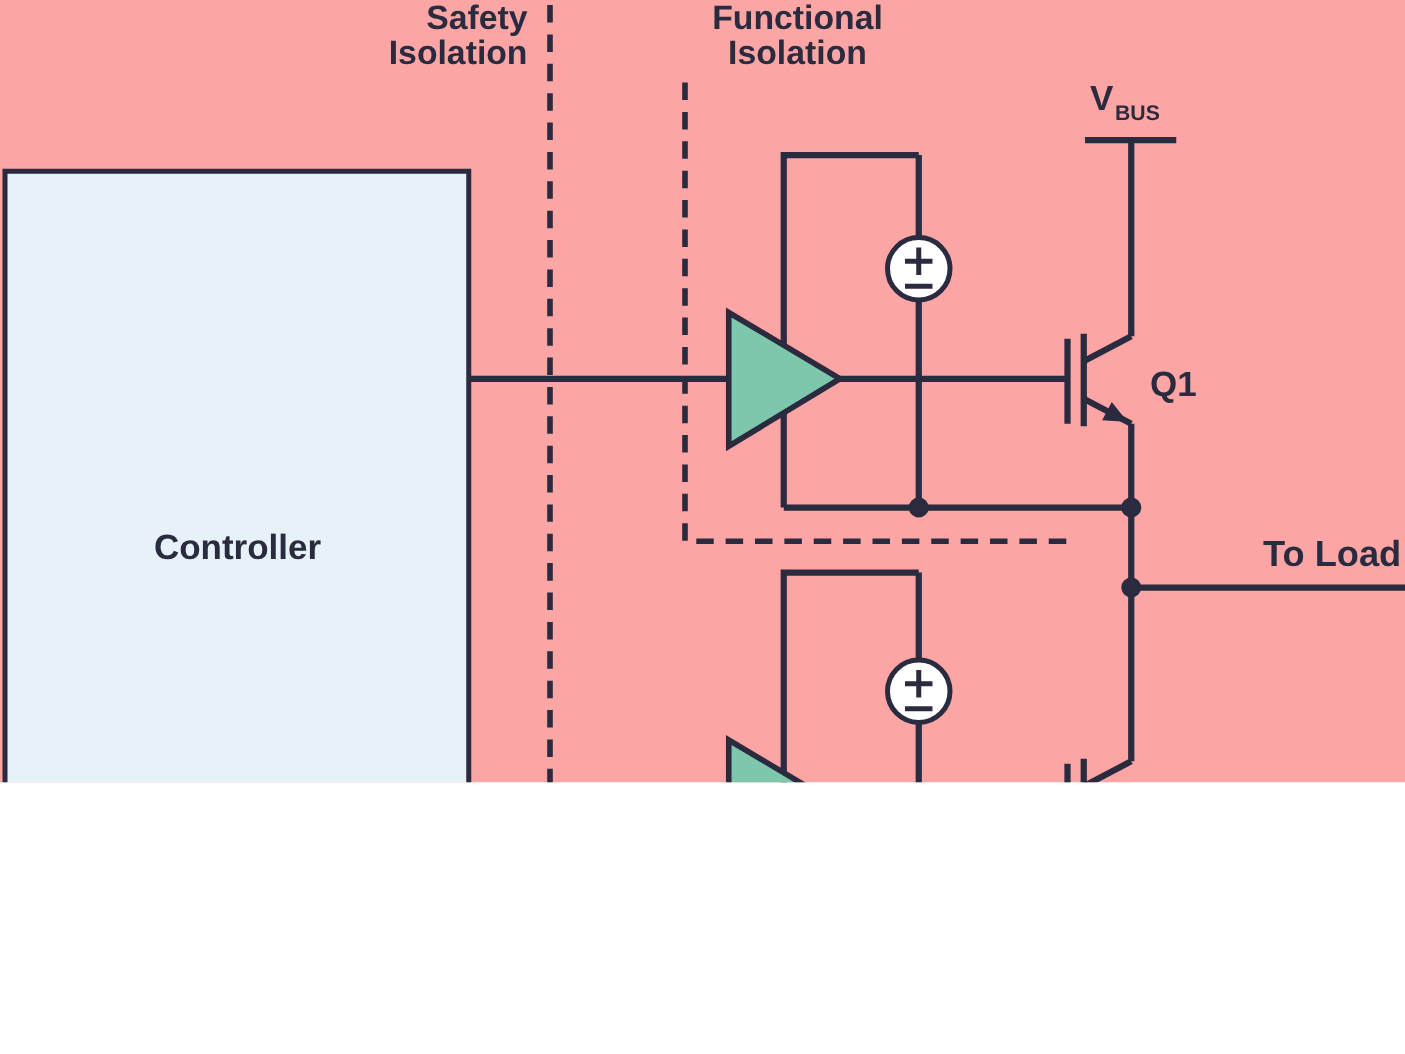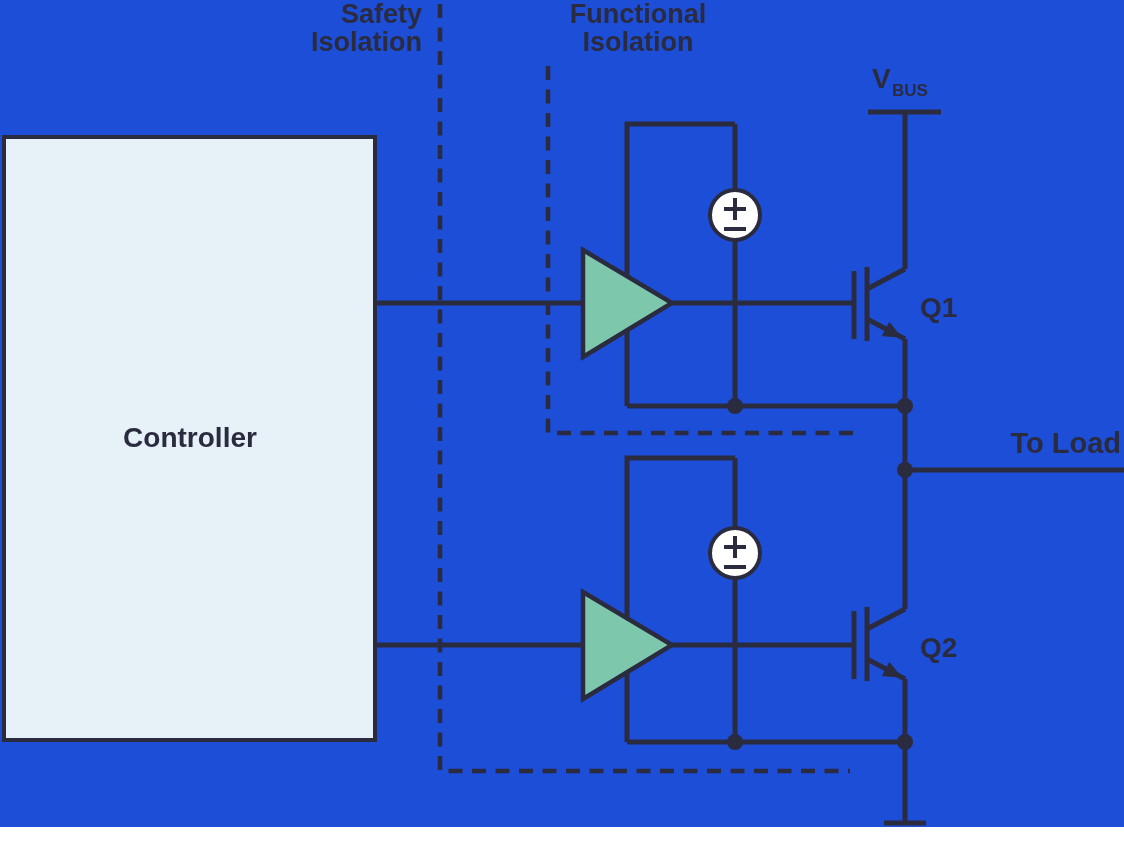--- a/index.html
+++ b/index.html
@@ -1,16 +1,16 @@
 <!DOCTYPE html>
 <html><head>
 <meta charset="utf-8">
 <style>
   html,body { margin:0; padding:0; background:#ffffff; }
-  .canvas { position:relative; width:1124px; height:827px; background:#1d4ed8; overflow:hidden; }
+  .canvas { position:relative; width:1124px; height:626px; background:#fca5a5; overflow:hidden; }
   svg { display:block; }
   .wire  { stroke:#2b2b40; stroke-width:5; fill:none; stroke-linecap:butt; }
   .bar   { stroke:#2b2b40; stroke-width:5; fill:none; }
   .dash  { stroke:#2b2b40; stroke-width:4.5; fill:none; stroke-dasharray:14 9.5; stroke-linecap:butt; }
   .dot   { fill:#2b2b40; stroke:none; }
   .sym   { stroke:#2b2b40; stroke-width:4; fill:#ffffff; }
   .mark  { stroke:#2b2b40; stroke-width:4; fill:none; stroke-linecap:butt; }
   .tri   { stroke:#2b2b40; stroke-width:4.5; stroke-linejoin:miter; }
   .blk   { stroke:#2b2b40; stroke-width:4; }
   .arrow { fill:#2b2b40; stroke:#2b2b40; stroke-width:1; }

